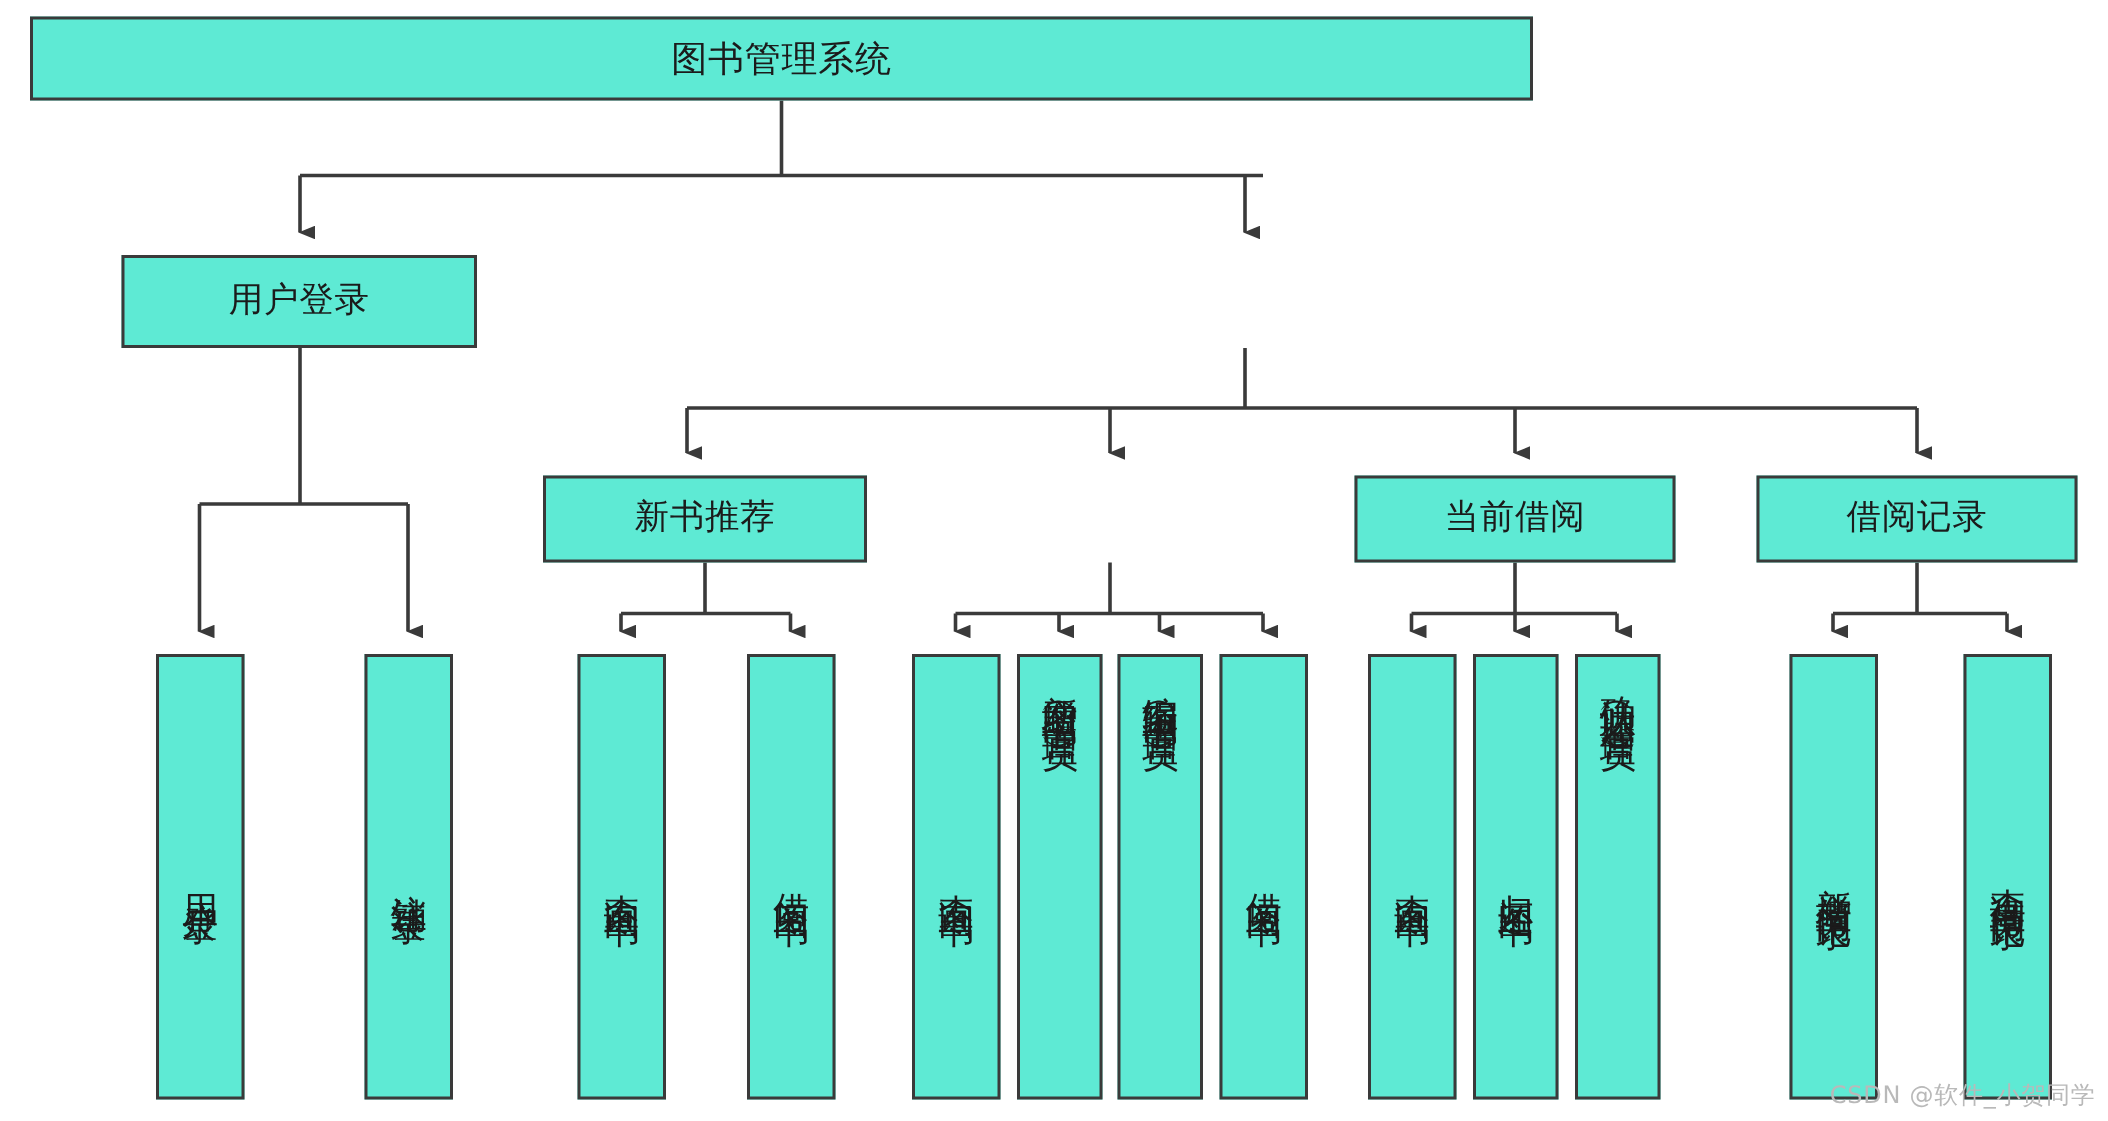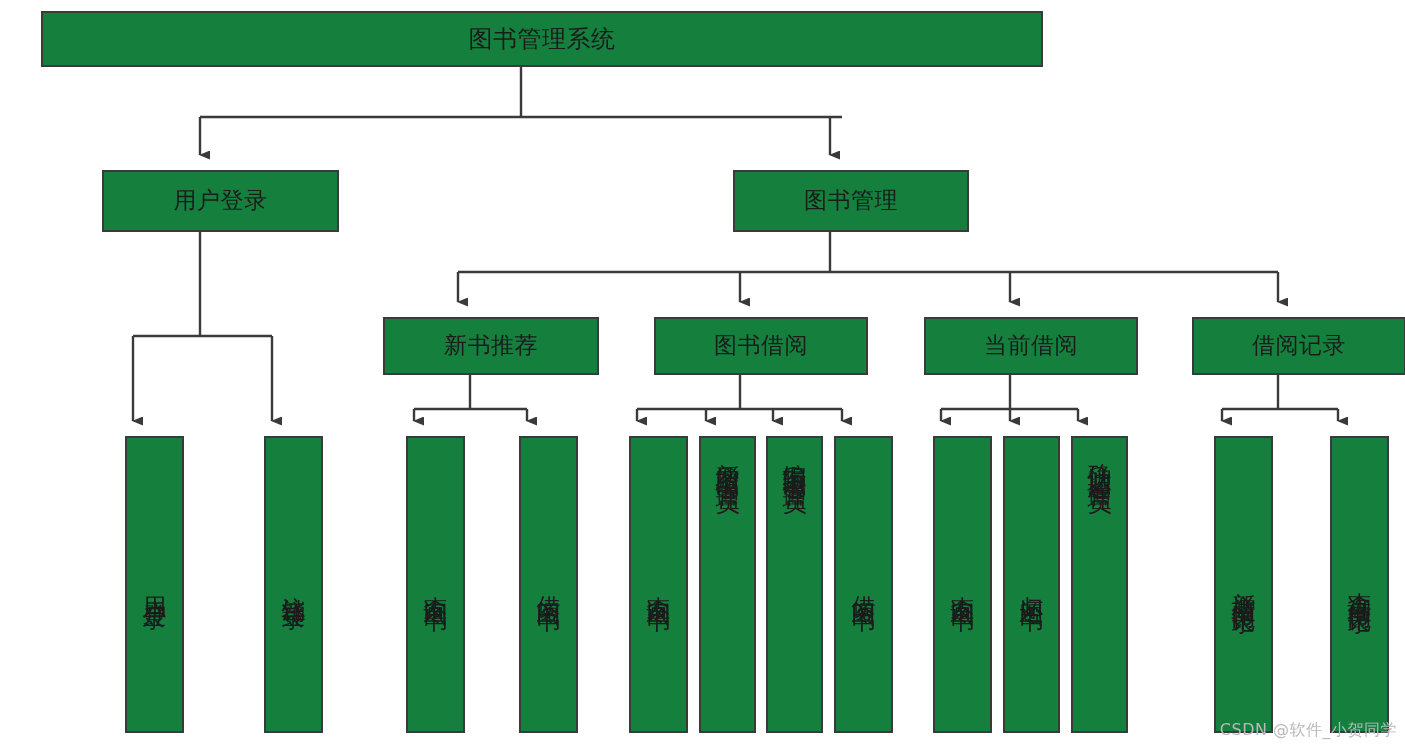--- a/index.html
+++ b/index.html
@@ -21,27 +21,26 @@
   #edges-layer {
     position: absolute;
     left: 0;
     top: 0;
     width: 1405px;
     height: 747px;
   }
   .node {
     position: absolute;
     box-sizing: border-box;
-    background: #15803d;
+    background: #5eead4;
     border: 2px solid #3a3a3a;
     display: flex;
     align-items: center;
     justify-content: center;
     z-index: 2;
-    margin-left: 21px;
   }
   .node-label {
     color: #1b1b1b;
     line-height: 1.18;
     text-align: center;
     letter-spacing: 0.5px;
     white-space: pre-line;
   }
   .node.horizontal .node-label {
     font-size: 23px;
@@ -132,30 +131,24 @@
     </g>
   </svg>
 
   <div class="node root horizontal" style="left:20px; top:11px; width:1002px; height:56px;">
     <span class="node-label">图书管理系统</span>
   </div>
 
   <div class="node horizontal" style="left:81px; top:170px; width:237px; height:62px;">
     <span class="node-label">用户登录</span>
   </div>
-  <div class="node horizontal" style="left:712px; top:170px; width:236px; height:62px;">
-    <span class="node-label">图书管理</span>
-  </div>
 
   <div class="node horizontal" style="left:362px; top:317px; width:216px; height:58px;">
     <span class="node-label">新书推荐</span>
   </div>
-  <div class="node horizontal" style="left:633px; top:317px; width:214px; height:58px;">
-    <span class="node-label">图书借阅</span>
-  </div>
   <div class="node horizontal" style="left:1171px; top:317px; width:214px; height:58px;">
     <span class="node-label">借阅记录</span>
   </div>
   <div class="node horizontal" style="left:903px; top:317px; width:214px; height:58px;">
     <span class="node-label">当前借阅</span>
   </div>
 
   <div class="node vertical centered" style="left:104px; top:436px; width:59px; height:297px;">
     <span class="node-label">用户登录</span>
   </div>

